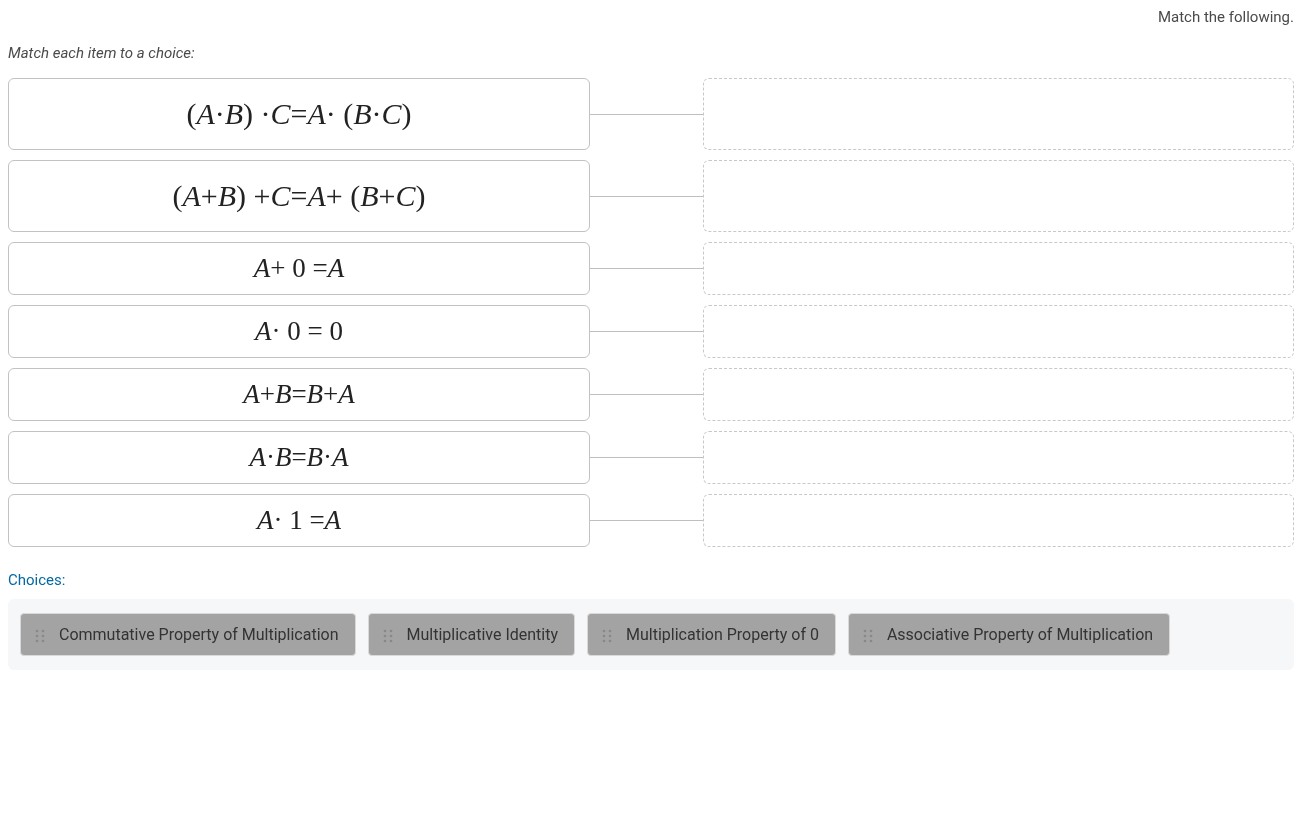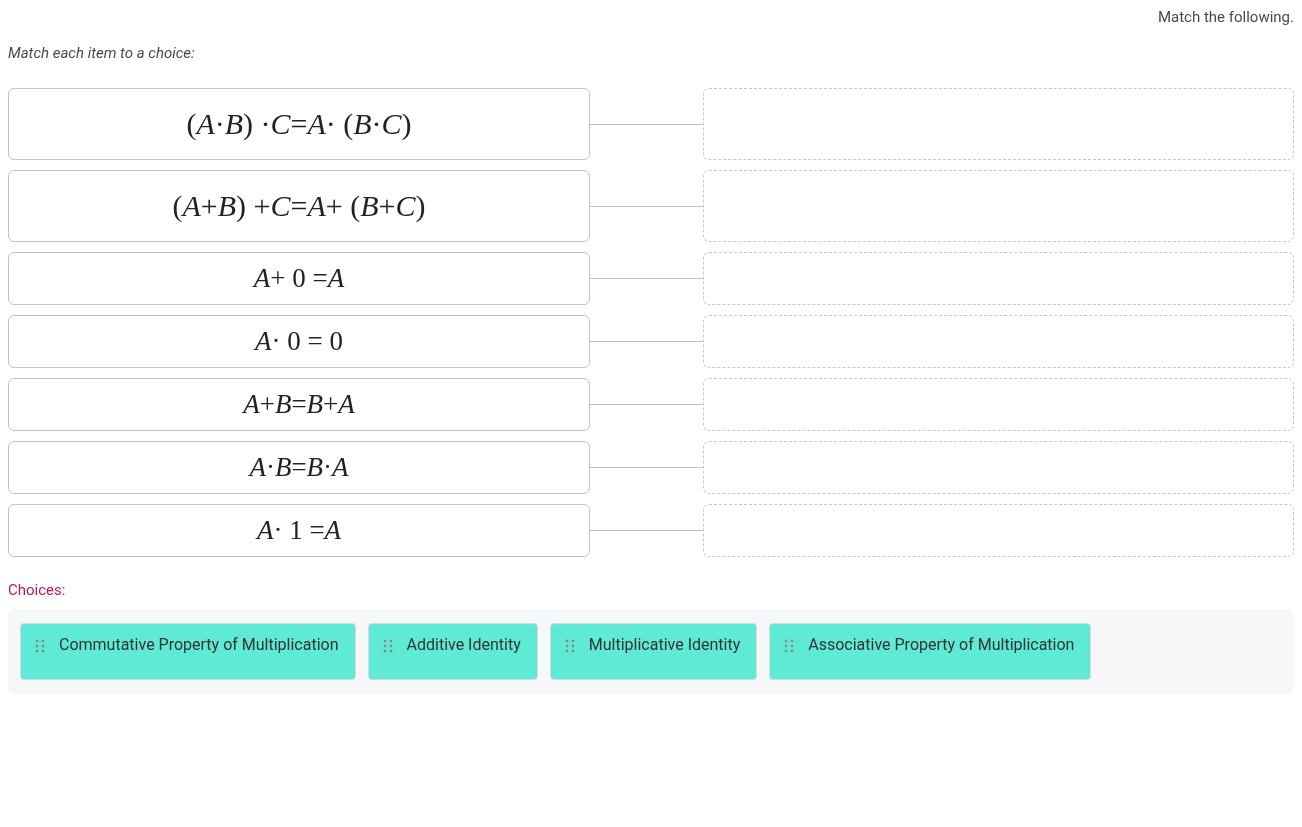--- a/index.html
+++ b/index.html
@@ -12,21 +12,21 @@
   }
   .instruction {
     color: #4a4a4a;
     margin-bottom: 18px;
     font-size: 15px;
     text-align: right;
   }
   .subinstruction {
     font-style: italic;
     color: #4a4a4a;
-    margin-bottom: 26px;
+    margin-bottom: 16px;
     font-size: 15px;
   }
   .match-area {
     display: flex;
     flex-direction: column;
     gap: 10px;
     margin-bottom: 24px;
   }
   .match-row {
     display: flex;
@@ -57,37 +57,37 @@
   }
   .drop-zone {
     flex: 1;
     min-height: 40px;
     align-self: stretch;
     border: 1px dashed #c8c8c8;
     border-radius: 6px;
     background: #fff;
   }
   .choices-label {
-    color: #be185d;
+    color: #0369a1;
     margin-bottom: 10px;
     font-size: 15px;
   }
   .choices-pool {
     background: #f6f7f8;
     border-radius: 6px;
     padding: 14px 12px 6px 12px;
     display: flex;
     flex-wrap: wrap;
     gap: 12px;
   }
   .choice-chip {
-    background: #5eead4;
+    background: #a3a3a3;
     border: 1px solid #d9d9d9;
     border-radius: 4px;
-    padding: 11px 16px 25px 14px;
+    padding: 11px 16px 11px 14px;
     display: inline-flex;
     align-items: center;
     gap: 14px;
     font-size: 16px;
     color: #333;
     cursor: grab;
     margin-bottom: 8px;
   }
   .grip {
     display: inline-block;
@@ -163,41 +163,41 @@
       <span class="grip">
         <svg viewBox="0 0 10 14" width="10" height="14">
   <circle cx="2" cy="2" r="1.3" fill="#888"></circle>
   <circle cx="8" cy="2" r="1.3" fill="#888"></circle>
   <circle cx="2" cy="7" r="1.3" fill="#888"></circle>
   <circle cx="8" cy="7" r="1.3" fill="#888"></circle>
   <circle cx="2" cy="12" r="1.3" fill="#888"></circle>
   <circle cx="8" cy="12" r="1.3" fill="#888"></circle>
 </svg>
       </span>
-      <span>Additive Identity</span>
-    </div>
-    <div class="choice-chip">
-      <span class="grip">
-        <svg viewBox="0 0 10 14" width="10" height="14">
-  <circle cx="2" cy="2" r="1.3" fill="#888"></circle>
-  <circle cx="8" cy="2" r="1.3" fill="#888"></circle>
-  <circle cx="2" cy="7" r="1.3" fill="#888"></circle>
-  <circle cx="8" cy="7" r="1.3" fill="#888"></circle>
-  <circle cx="2" cy="12" r="1.3" fill="#888"></circle>
-  <circle cx="8" cy="12" r="1.3" fill="#888"></circle>
-</svg>
-      </span>
       <span>Multiplicative Identity</span>
     </div>
     <div class="choice-chip">
       <span class="grip">
         <svg viewBox="0 0 10 14" width="10" height="14">
   <circle cx="2" cy="2" r="1.3" fill="#888"></circle>
   <circle cx="8" cy="2" r="1.3" fill="#888"></circle>
   <circle cx="2" cy="7" r="1.3" fill="#888"></circle>
   <circle cx="8" cy="7" r="1.3" fill="#888"></circle>
   <circle cx="2" cy="12" r="1.3" fill="#888"></circle>
   <circle cx="8" cy="12" r="1.3" fill="#888"></circle>
 </svg>
       </span>
+      <span>Multiplication Property of 0</span>
+    </div>
+    <div class="choice-chip">
+      <span class="grip">
+        <svg viewBox="0 0 10 14" width="10" height="14">
+  <circle cx="2" cy="2" r="1.3" fill="#888"></circle>
+  <circle cx="8" cy="2" r="1.3" fill="#888"></circle>
+  <circle cx="2" cy="7" r="1.3" fill="#888"></circle>
+  <circle cx="8" cy="7" r="1.3" fill="#888"></circle>
+  <circle cx="2" cy="12" r="1.3" fill="#888"></circle>
+  <circle cx="8" cy="12" r="1.3" fill="#888"></circle>
+</svg>
+      </span>
       <span>Associative Property of Multiplication</span>
     </div>
   </div>
 
 </body></html>

